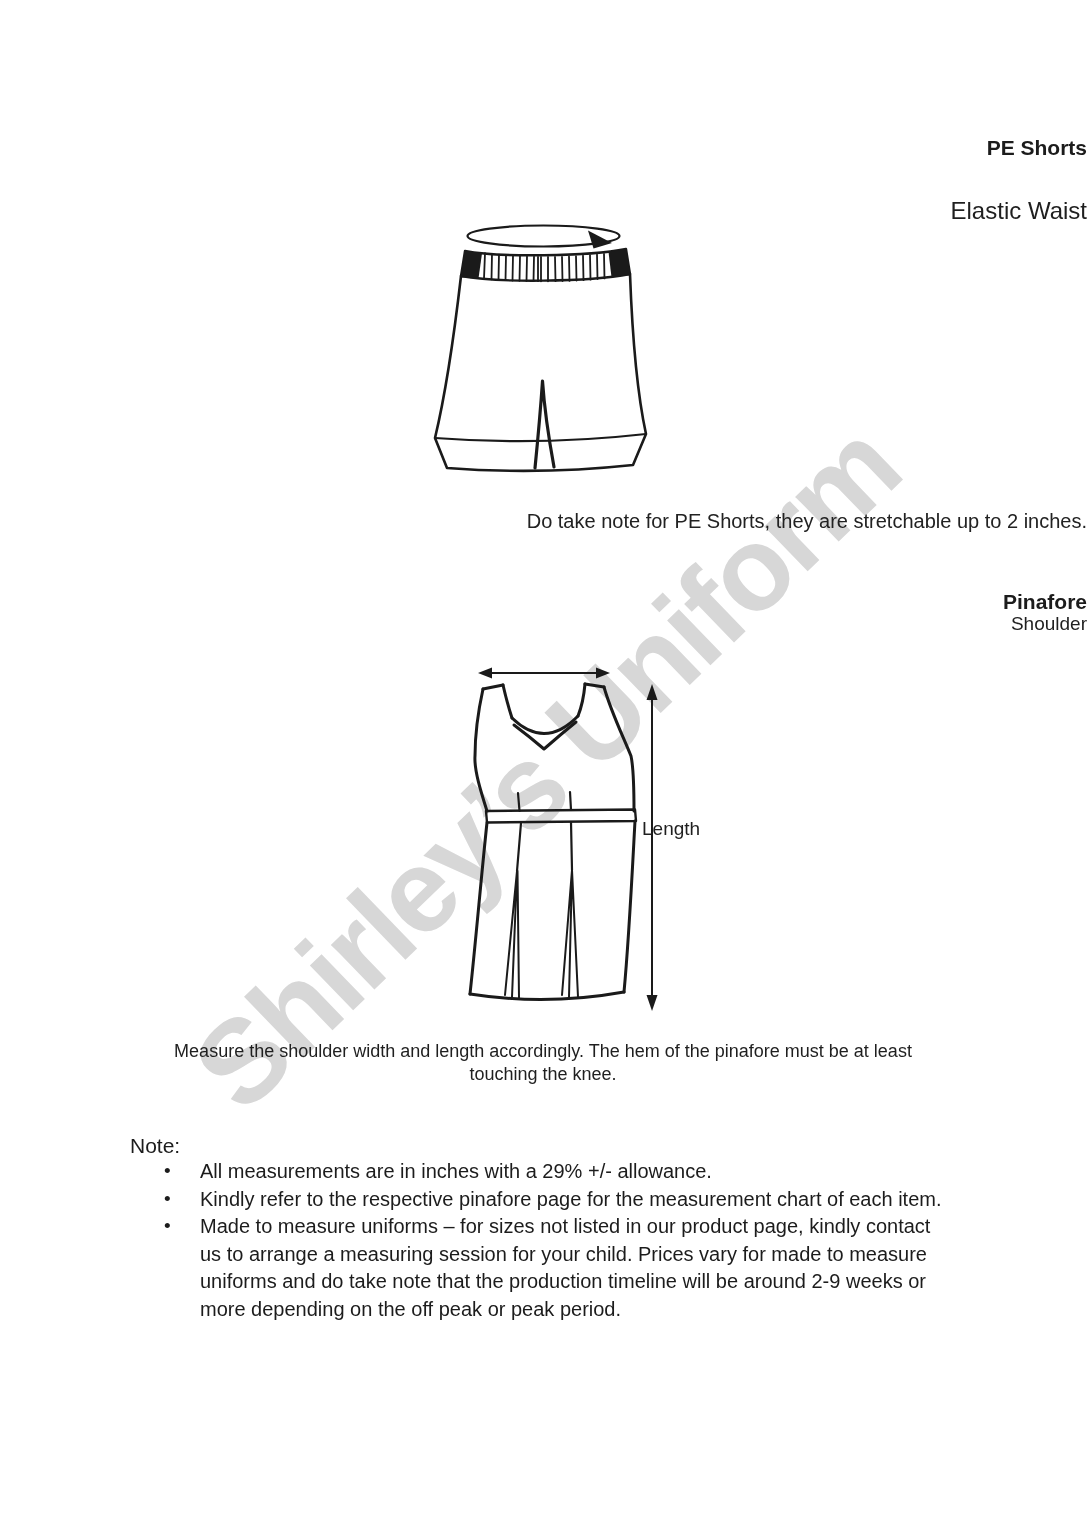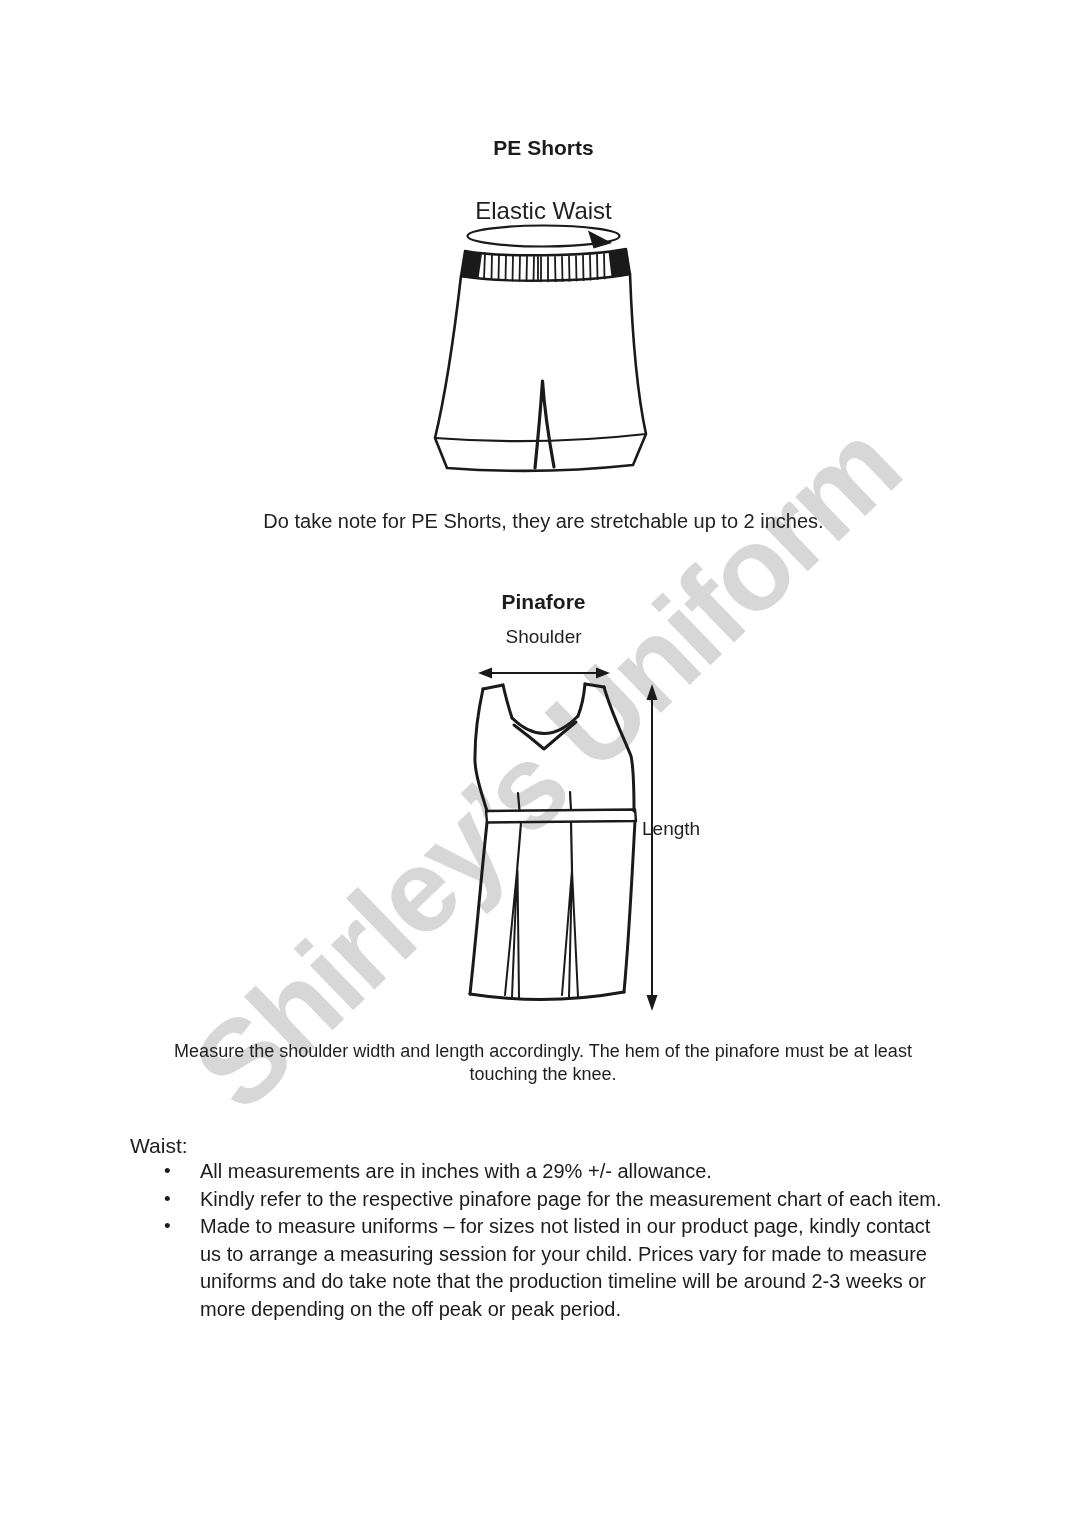--- a/index.html
+++ b/index.html
@@ -16,21 +16,21 @@
     left:546px;top:767px;
     transform:translate(-50%,-50%) rotate(-44deg);
     font-size:118px;
     font-weight:bold;
     letter-spacing:-3px;
     white-space:nowrap;
     z-index:0;
     user-select:none;
   }
   .layer{position:absolute;left:0;top:0;width:1087px;height:1536px;z-index:1;}
-  .centered{position:absolute;left:0;width:1087px;text-align:center;}
+  .centered{position:absolute;left:0;width:1087px;text-align:right;}
   .h-title{font-weight:bold;font-size:21px;color:#1c1c1c;}
   .caption{font-size:20px;color:#222222;}
   .diagram-label{font-size:19px;color:#1f1f1f;}
   .measure-caption{
     position:absolute;left:143px;width:800px;
     text-align:center;font-size:18px;line-height:23px;color:#1f1f1f;
   }
   .note-heading{position:absolute;left:130px;top:1134px;font-size:21px;color:#1c1c1c;}
   .note-list{position:absolute;left:160px;top:1158px;width:792px;}
   .note-item{
@@ -82,21 +82,21 @@
           <ellipse cx="115.5" cy="18" rx="76" ry="10.5" stroke-width="2.2"></ellipse>
           <polygon points="184,25 160,12.5 165.5,30.5" fill="#1a1a1a" stroke="none"></polygon>
         </g>
       </g>
     </svg>
 
     <div class="centered caption" style="top:510px;">Do take note for PE Shorts, they are stretchable up to 2 inches.</div>
 
     <div class="centered h-title" style="top:590px;">Pinafore</div>
 
-    <div class="centered diagram-label" style="top:626px;">Shoulder</div>
+    <div class="centered diagram-label" style="top:613px;">Shoulder</div>
 
     <svg class="svg-pinafore" width="220" height="352" viewBox="0 0 220 352">
       <g stroke="#1a1a1a" fill="none" stroke-linecap="round" stroke-linejoin="round">
 
         <g>
           <path stroke-width="2" d="M40,9 L152,9"></path>
           <polygon points="30,9 44,3.5 44,14.5" fill="#1a1a1a" stroke="none"></polygon>
           <polygon points="162,9 148,3.5 148,14.5" fill="#1a1a1a" stroke="none"></polygon>
         </g>
 
@@ -130,31 +130,31 @@
           <polygon points="204,20 198.5,36 209.5,36" fill="#1a1a1a" stroke="none"></polygon>
           <polygon points="204,347 198.5,331 209.5,331" fill="#1a1a1a" stroke="none"></polygon>
         </g>
       </g>
     </svg>
 
     <div class="diagram-label" style="position:absolute;left:642px;top:818px;">Length</div>
 
     <div class="measure-caption" style="top:1040px;">Measure the shoulder width and length accordingly. The hem of the pinafore must be at least touching the knee.</div>
 
-    <div class="note-heading">Waist:</div>
+    <div class="note-heading">Note:</div>
 
     <div class="note-list">
       <div class="note-item">
         <span class="bullet">•</span>
         <span>All measurements are in inches with a 29% +/- allowance.</span>
       </div>
       <div class="note-item">
         <span class="bullet">•</span>
         <span>Kindly refer to the respective pinafore page for the measurement chart of each item.</span>
       </div>
       <div class="note-item">
         <span class="bullet">•</span>
-        <span>Made to measure uniforms – for sizes not listed in our product page, kindly contact us to arrange a measuring session for your child. Prices vary for made to measure uniforms and do take note that the production timeline will be around 2-3 weeks or more depending on the off peak or peak period.</span>
+        <span>Made to measure uniforms – for sizes not listed in our product page, kindly contact us to arrange a measuring session for your child. Prices vary for made to measure uniforms and do take note that the production timeline will be around 2-9 weeks or more depending on the off peak or peak period.</span>
       </div>
     </div>
 
   </div>
 </div>
 
 </body></html>

